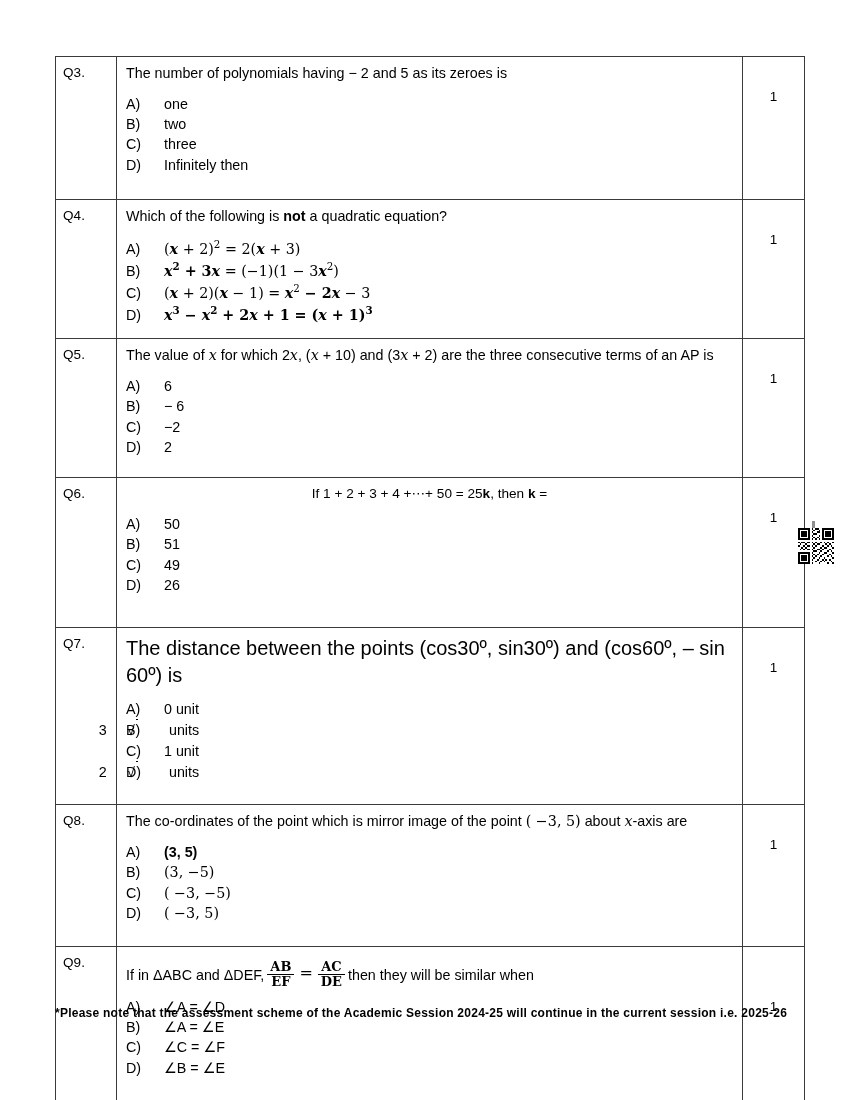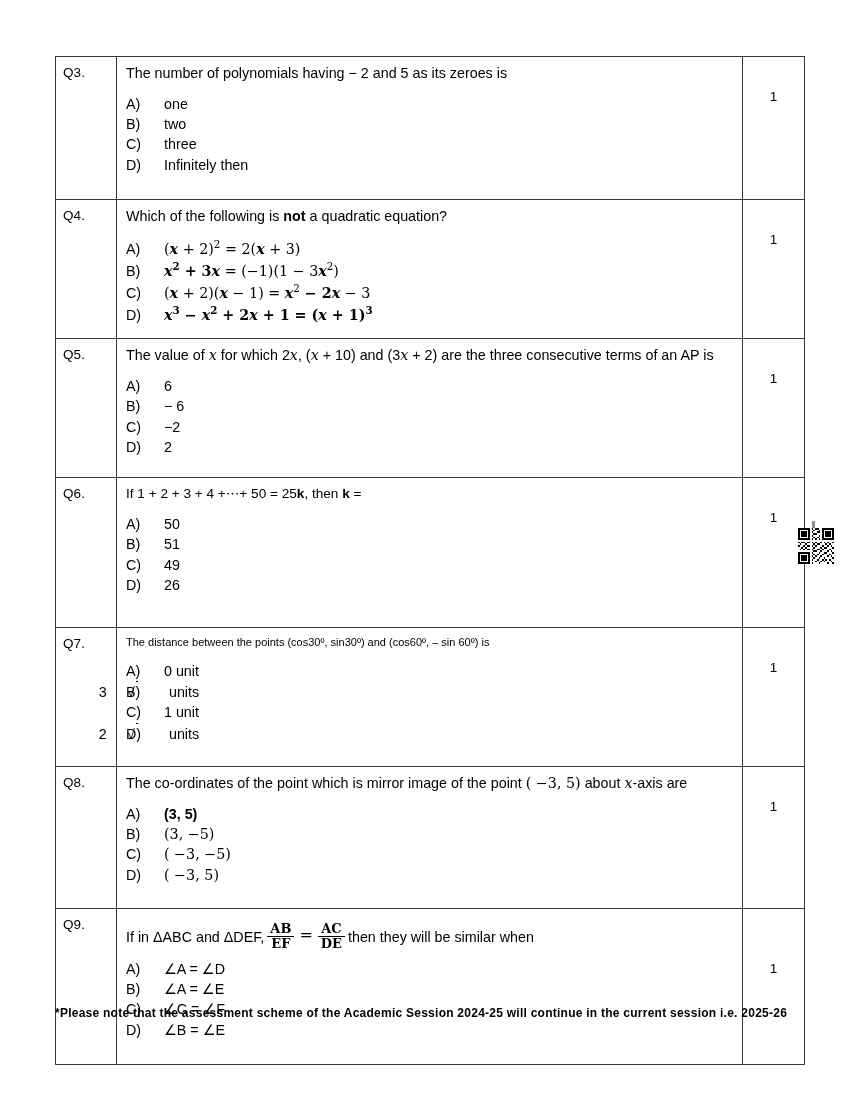--- a/index.html
+++ b/index.html
@@ -236,21 +236,21 @@
             <div class="qmark">1</div>
           </td>
     </tr>
 
     <tr>
       <td class="col-no">
             <div class="qno">Q6.</div>
           </td>
       <td class="col-body">
         <div class="qbody">
-          <div class="stem" style="font-size:13.6px;">If 1 + 2 + 3 + 4 +⋯+ 50 = 25<b>k</b>, then <b>k</b> =</div>
+          <div class="stem" style="font-size:13.6px;text-align:center;">If 1 + 2 + 3 + 4 +⋯+ 50 = 25<b>k</b>, then <b>k</b> =</div>
           <div class="gap"></div>
           <ul class="opts">
             <li><span class="lbl">A)</span><span>50</span></li>
             <li><span class="lbl">B)</span><span>51</span></li>
             <li><span class="lbl">C)</span><span>49</span></li>
             <li><span class="lbl">D)</span><span>26</span></li>
           </ul>
           <div style="height:22px"></div>
         </div>
       </td>
@@ -258,21 +258,21 @@
             <div class="qmark">1</div>
           </td>
     </tr>
 
     <tr>
       <td class="col-no">
             <div class="qno">Q7.</div>
           </td>
       <td class="col-body">
         <div class="qbody">
-          <div class="stem" style="font-size:11px;">The distance between the points (cos30º, sin30º) and (cos60º, – sin 60º) is</div>
+          <div class="stem" style="font-size:20px;">The distance between the points (cos30º, sin30º) and (cos60º, – sin 60º) is</div>
           <div class="gap"></div>
           <ul class="opts">
             <li><span class="lbl">A)</span><span>0 unit</span></li>
             <li><span class="lbl">B)</span><span><span class="rad">√<span class="rbar">3</span></span> units</span></li>
             <li><span class="lbl">C)</span><span>1 unit</span></li>
             <li><span class="lbl">D)</span><span><span class="rad">√<span class="rbar">2</span></span> units</span></li>
           </ul>
           <div style="height:12px"></div>
         </div>
       </td>

